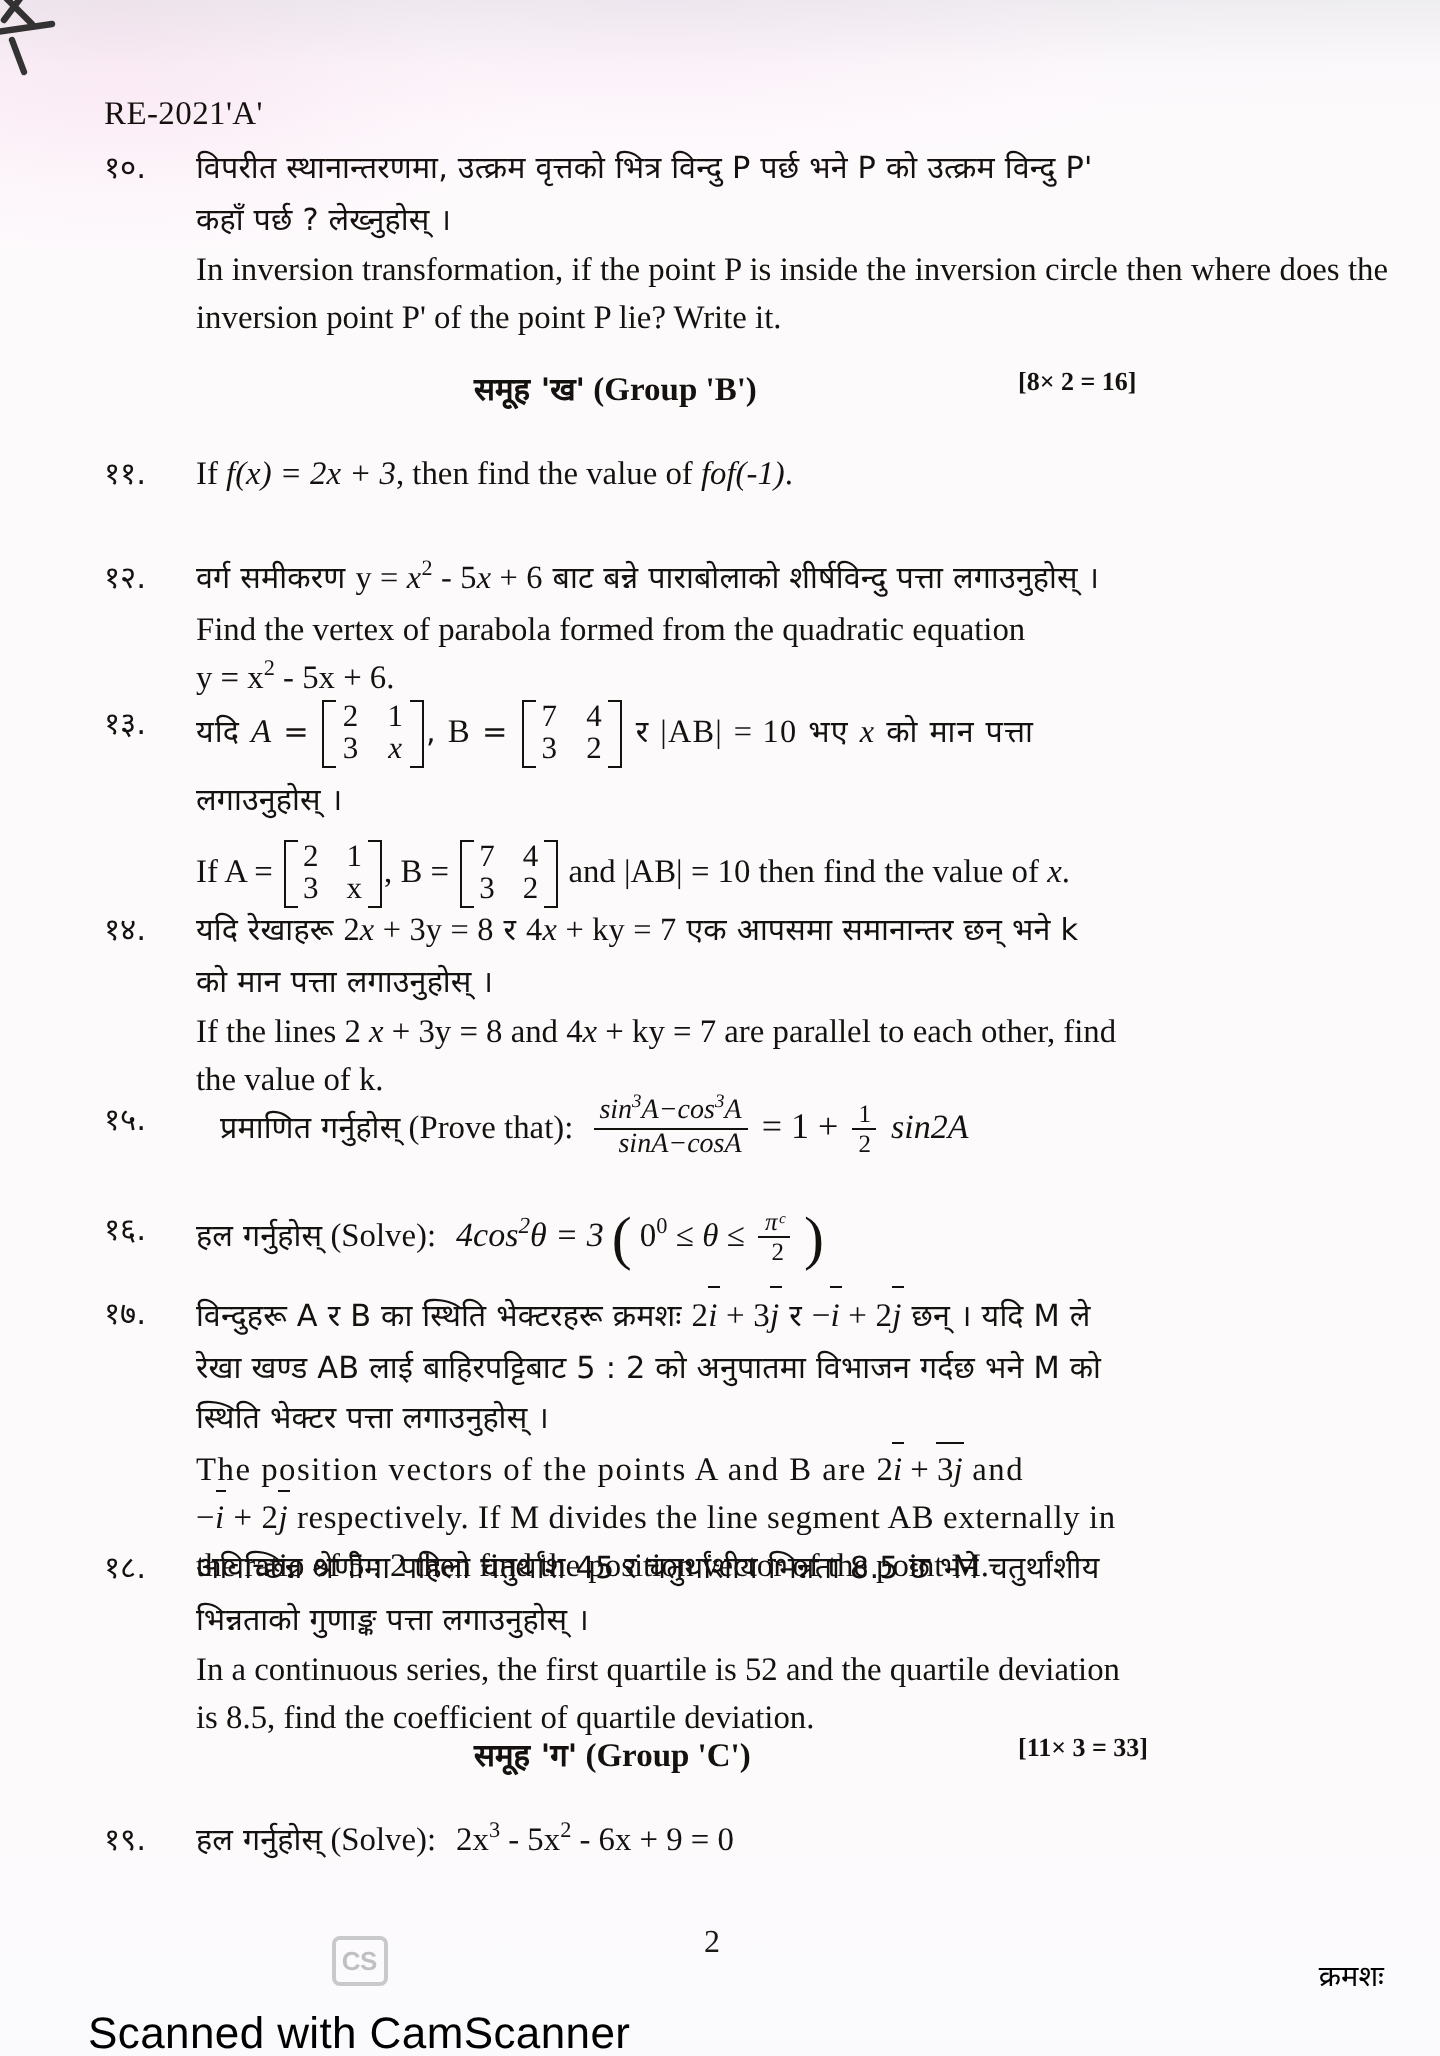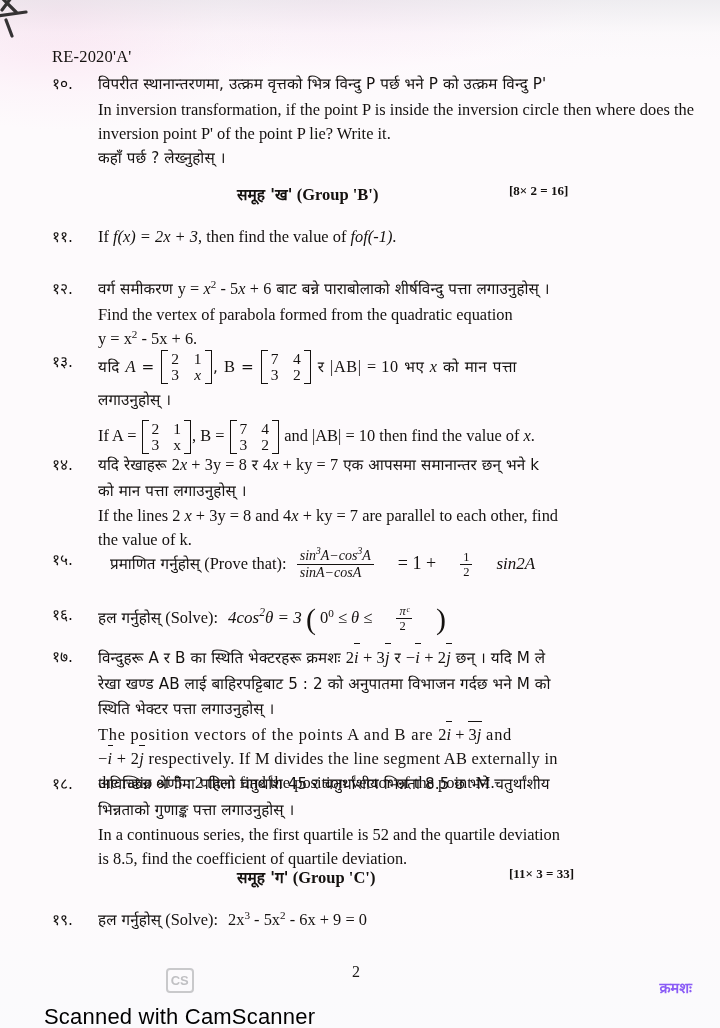--- a/index.html
+++ b/index.html
@@ -167,23 +167,23 @@
     font-size: 15.5px;
     line-height: 16px;
     text-align: center;
     font-family: "Liberation Serif", serif;
   }
   .mgrid .it { font-style: italic; }
 
   .frac {
     display: inline-flex;
     flex-direction: column;
-    align-items: flex-start;
+    align-items: flex-end;
     vertical-align: middle;
-    margin: 0 20px;
+    margin: 0 3px;
     position: relative;
     top: -1px;
   }
   .frac .num {
     border-bottom: 1.4px solid #14110f;
     padding: 0 3px 0px 3px;
     line-height: 16px;
     font-size: 14px;
   }
   .frac .den {
@@ -220,22 +220,22 @@
     font-size: 16px;
     font-family: "Liberation Serif", serif;
     color: #1b1916;
   }
   .continued {
     position: absolute;
     right: 28px;
     top: 977px;
     font-family: "DejaVu Sans", sans-serif;
     font-size: 14.5px;
-    font-weight: bold;
-    color: #8b5cf6;
+    font-weight: normal;
+    color: #000000;
   }
   .watermark {
     position: absolute;
     left: 44px;
     top: 968px;
     display: flex;
     align-items: center;
     gap: 11px;
     flex-direction: column;
   }
@@ -269,28 +269,28 @@
   <div id="paper-tint-pink"></div>
   <div id="paper-tint-grey"></div>
   <div id="paper-tint-bottom"></div>
 
   <svg id="edge-mark" viewBox="0 0 46 44">
     <path d="M4 2 L20 18 M18 0 L6 16 M2 22 L30 18 M10 26 L16 42" stroke="#1a1a1a" stroke-width="3.2" fill="none" stroke-linecap="round"></path>
   </svg>
 
   <div class="sheet">
 
-    <div class="exam-code">RE-2020'A'</div>
+    <div class="exam-code">RE-2021'A'</div>
 
     <div class="qblock" style="top:72px;">
       <div class="qnum">१०.</div>
       <div class="qbody">
         <div class="line np">विपरीत स्थानान्तरणमा, उत्क्रम वृत्तको भित्र विन्दु P पर्छ भने P को उत्क्रम विन्दु P'</div>
+        <div class="line np">कहाँ पर्छ ? लेख्नुहोस् ।</div>
         <div class="line en just" style="width:596px;">In inversion transformation, if the point P is inside the inversion circle then where does the inversion point P' of the point P lie? Write it.</div>
-        <div class="line np">कहाँ पर्छ ? लेख्नुहोस् ।</div>
       </div>
     </div>
 
     <div class="group-head" style="top:183px;">
       <div class="group-title">
         <span class="dev">समूह 'ख'</span>
         <span class="eng">(Group 'B')</span>
       </div>
       <div class="group-marks">[8× 2 = 16]</div>
     </div>

